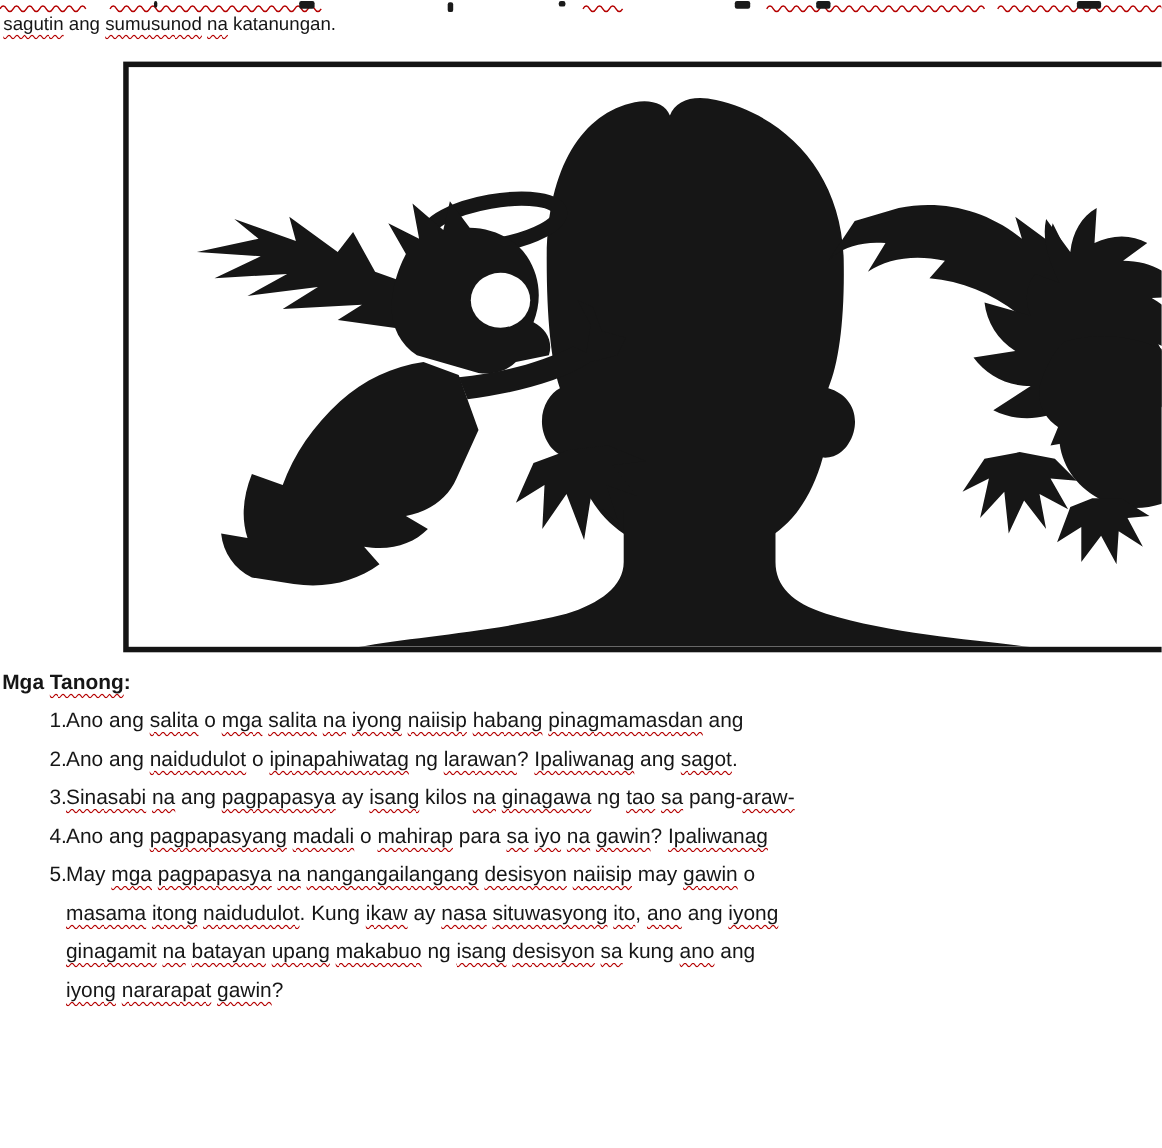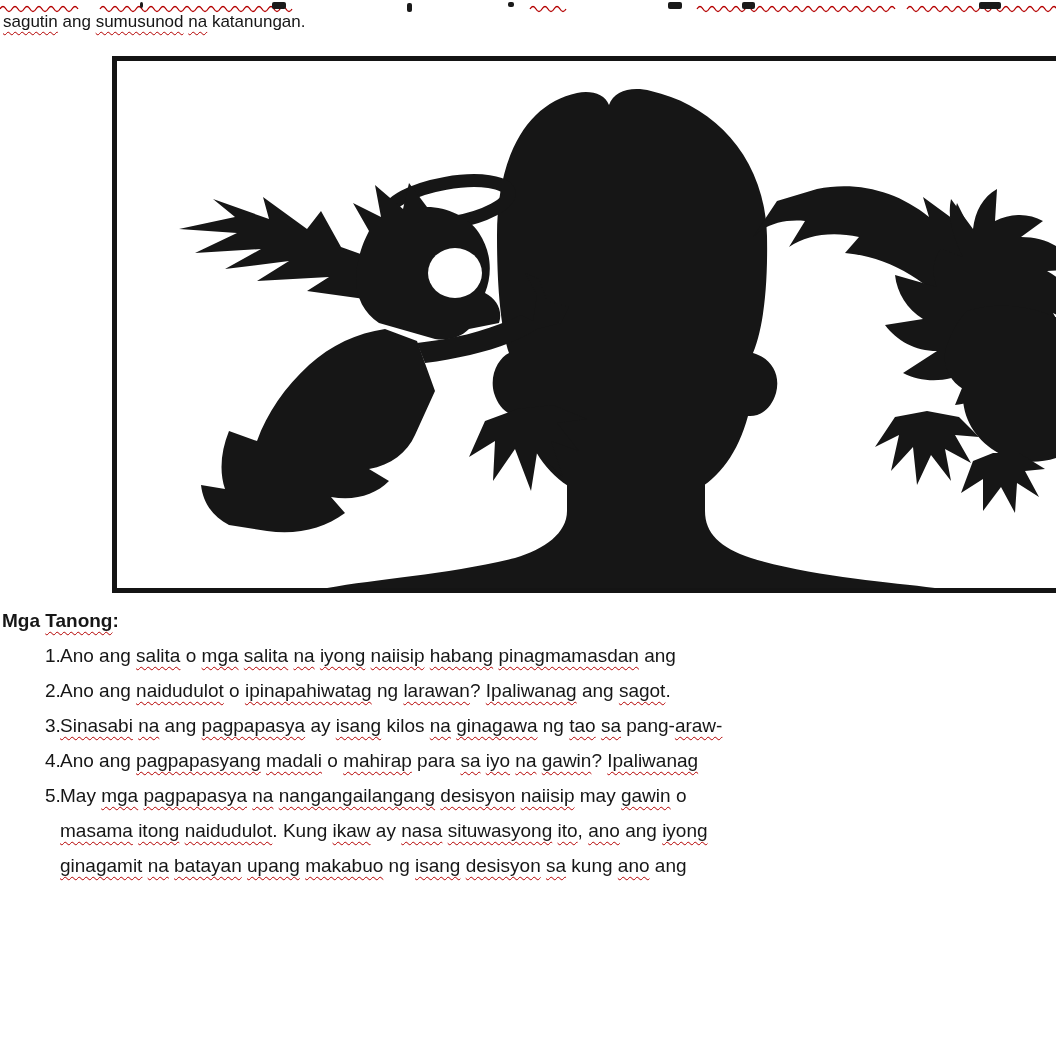--- a/index.html
+++ b/index.html
@@ -151,16 +151,17 @@
         <div class="q-text">
           <div class="q-line"><span>Ano ang </span><span class="mis">pagpapasyang</span><span> </span><span class="mis">madali</span><span> o </span><span class="mis">mahirap</span><span> para </span><span class="mis">sa</span><span> </span><span class="mis">iyo</span><span> </span><span class="mis">na</span><span> </span><span class="mis">gawin</span><span>? </span><span class="mis">Ipaliwanag</span></div>
         </div>
       </div>
       <div class="q-item">
         <div class="q-num">5.</div>
         <div class="q-text">
           <div class="q-line"><span>May </span><span class="mis">mga</span><span> </span><span class="mis">pagpapasya</span><span> </span><span class="mis">na</span><span> </span><span class="mis">nangangailangang</span><span> </span><span class="mis">desisyon</span><span> </span><span class="mis">naiisip</span><span> may </span><span class="mis">gawin</span><span> o</span></div>
           <div class="q-line"><span class="mis">masama</span><span> </span><span class="mis">itong</span><span> </span><span class="mis">naidudulot</span><span>. Kung </span><span class="mis">ikaw</span><span> ay </span><span class="mis">nasa</span><span> </span><span class="mis">situwasyong</span><span> </span><span class="mis">ito</span><span>, </span><span class="mis">ano</span><span> ang </span><span class="mis">iyong</span></div>
           <div class="q-line"><span class="mis">ginagamit</span><span> </span><span class="mis">na</span><span> </span><span class="mis">batayan</span><span> </span><span class="mis">upang</span><span> </span><span class="mis">makabuo</span><span> ng </span><span class="mis">isang</span><span> </span><span class="mis">desisyon</span><span> </span><span class="mis">sa</span><span> kung </span><span class="mis">ano</span><span> ang</span></div>
+          <div class="q-line"><span class="mis">iyong</span><span> </span><span class="mis">nararapat</span><span> </span><span class="mis">gawin</span><span>?</span></div>
         </div>
       </div>
     </div>
 </div>
 
 </body></html>

